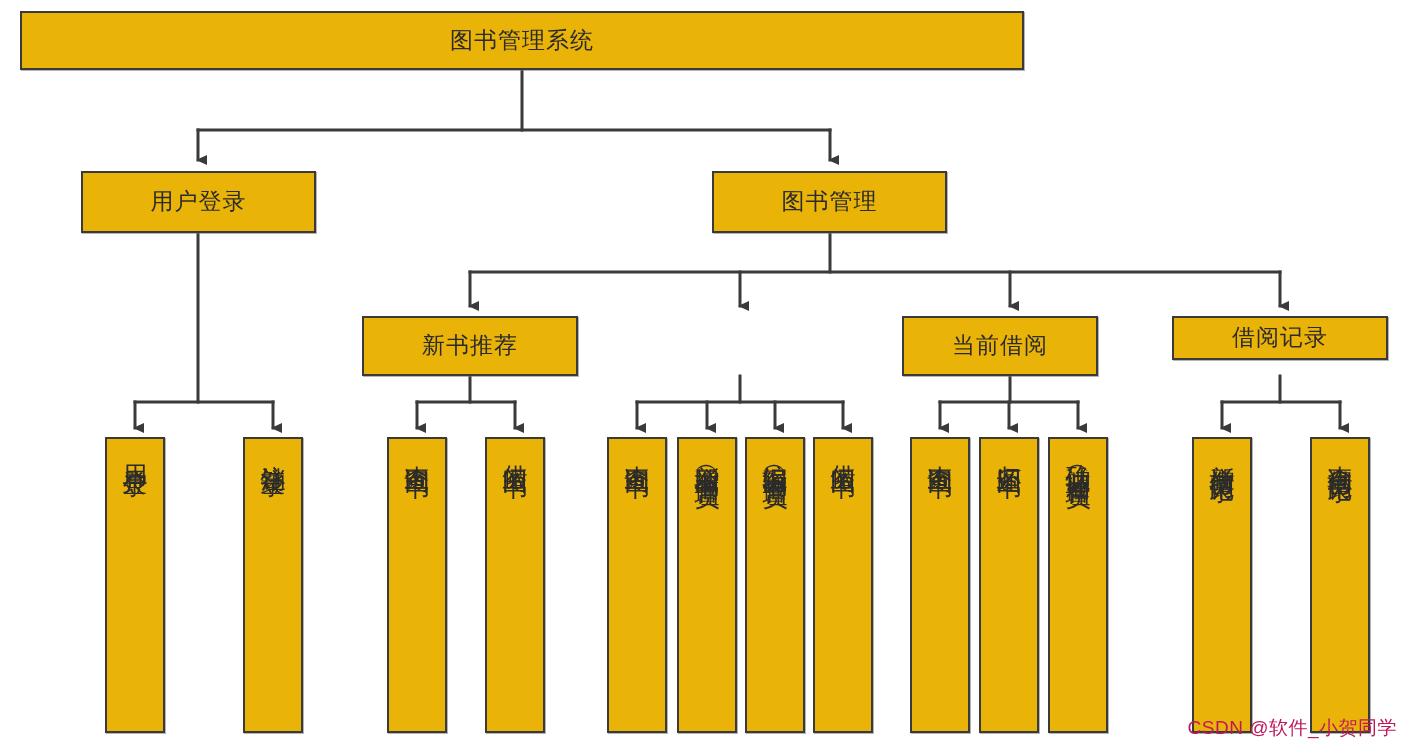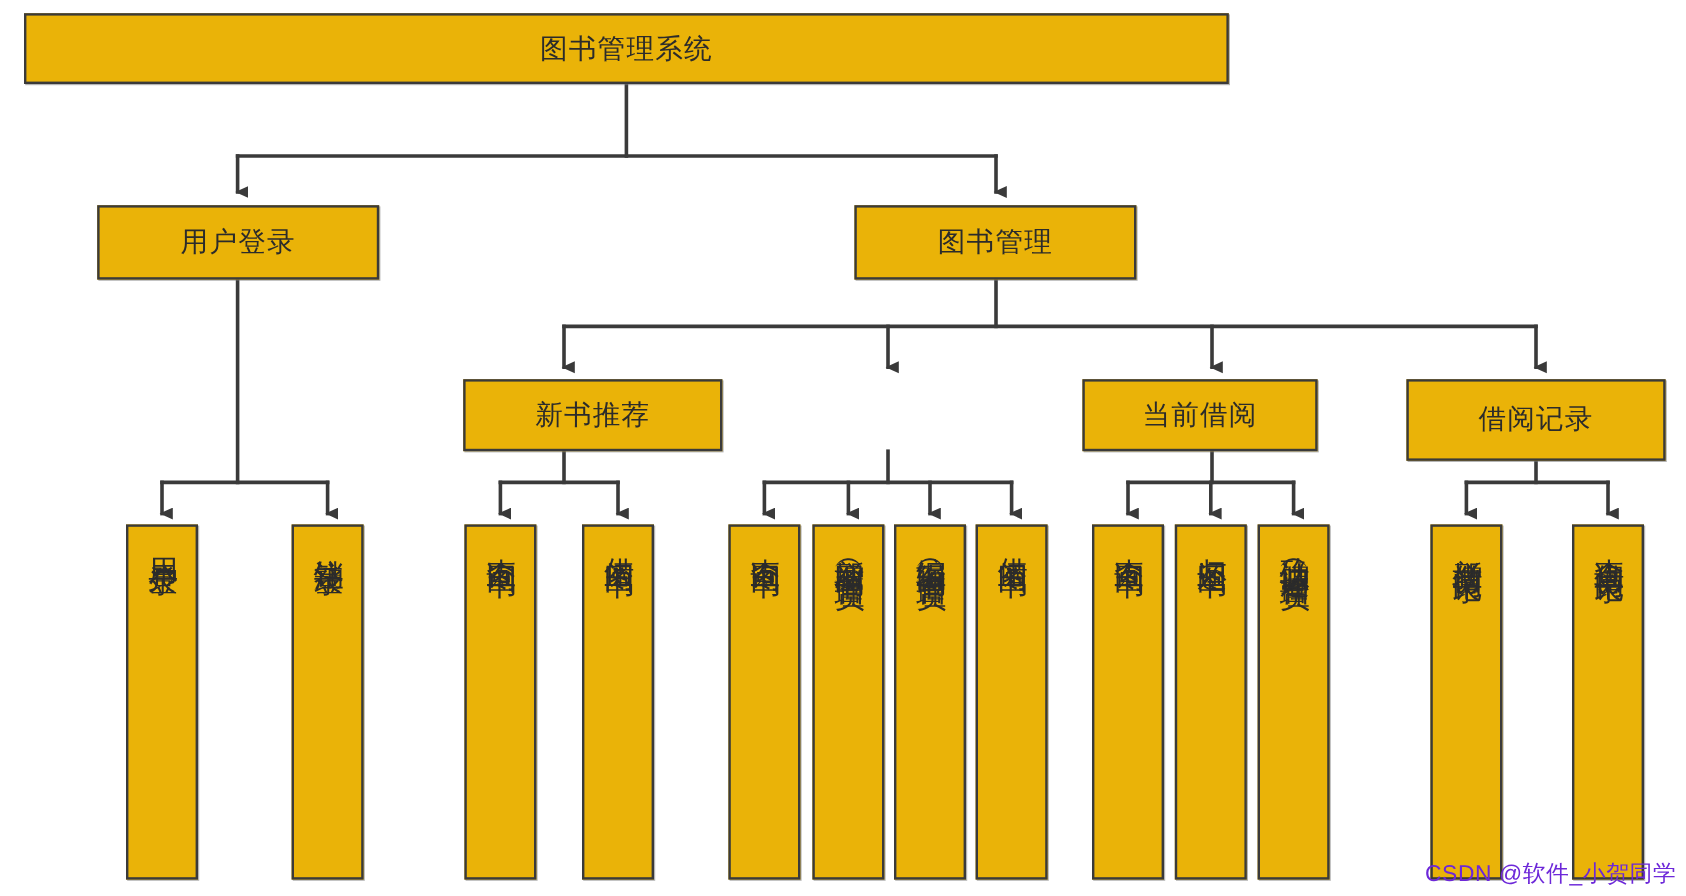--- a/index.html
+++ b/index.html
@@ -57,21 +57,21 @@
     letter-spacing: 3px;
     line-height: 1;
     white-space: nowrap;
     display: block;
   }
   .watermark {
     position: absolute;
     right: 8px;
     bottom: 6px;
     font-size: 19px;
-    color: #6d28d9;
+    color: #be185d;
     letter-spacing: 0.5px;
     white-space: nowrap;
     pointer-events: none;
   }
   .conn-line {
     stroke: #3a3a3a;
     stroke-width: 3;
     fill: none;
     stroke-linecap: square;
   }
@@ -138,27 +138,27 @@
     <span class="node-label">图书管理系统</span>
   </div>
 
   <div class="node-box node-horizontal" style="left:81px; top:171px; width:235px; height:62px;">
     <span class="node-label">用户登录</span>
   </div>
   <div class="node-box node-horizontal" style="left:712px; top:171px; width:235px; height:62px;align-items:center;">
     <span class="node-label">图书管理</span>
   </div>
 
-  <div class="node-box node-horizontal" style="left:362px; top:316px; width:216px; height:60px;margin-left:24px;">
+  <div class="node-box node-horizontal" style="left:362px; top:316px; width:216px; height:60px;">
     <span class="node-label">新书推荐</span>
   </div>
   <div class="node-box node-horizontal" style="left:902px; top:316px; width:196px; height:60px;">
     <span class="node-label">当前借阅</span>
   </div>
-  <div class="node-box node-horizontal" style="left:1172px; top:316px; width:216px; height:68px;">
+  <div class="node-box node-horizontal" style="left:1172px; top:316px; width:216px; height:44px;">
     <span class="node-label">借阅记录</span>
   </div>
 
   <div class="node-box node-vertical" style="left:105px; top:437px; width:60px; height:296px;">
     <span class="node-label">用户登录</span>
   </div>
   <div class="node-box node-vertical" style="left:243px; top:437px; width:60px; height:296px;">
     <span class="node-label">注销登录</span>
   </div>
 

